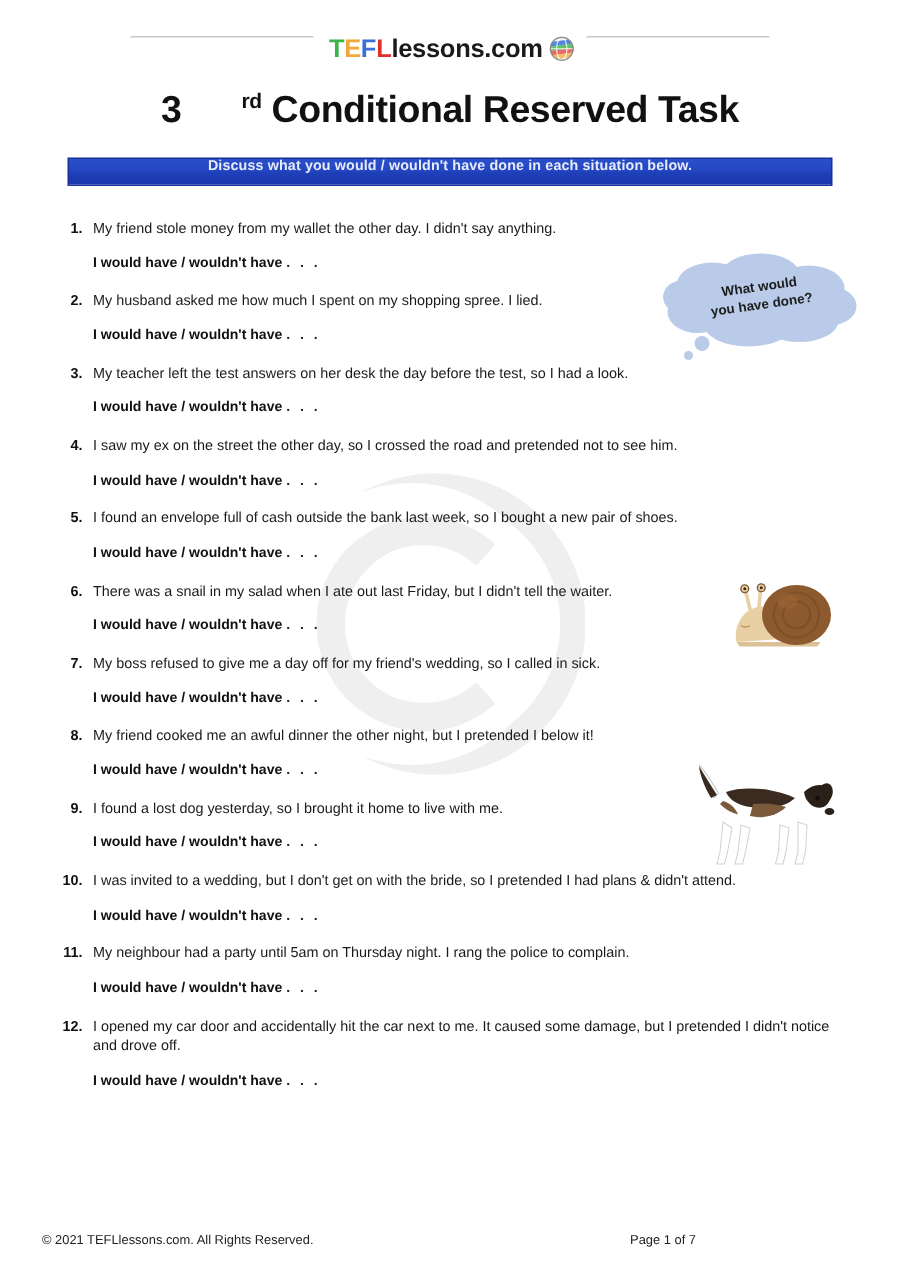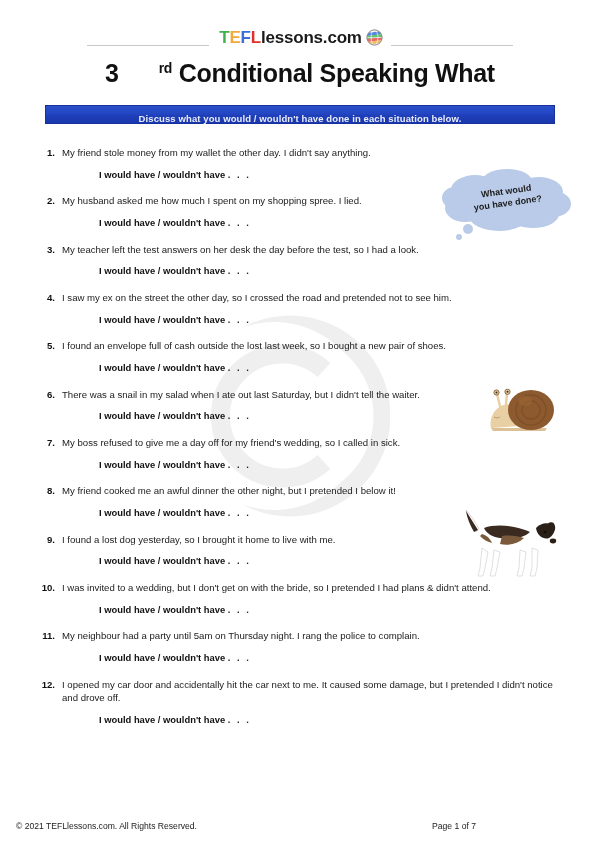--- a/index.html
+++ b/index.html
@@ -36,21 +36,21 @@
   .watermark svg { display: block; }
 
   
   .header {
     position: relative;
     z-index: 2;
     padding-top: 24px;
   }
   .logo-row {
     display: flex;
-    align-items: flex-end;
+    align-items: flex-start;
     justify-content: center;
     gap: 0;
     height: 22px;
   }
   .rule {
     height: 1px;
     background: #c8c8c8;
     flex: 0 0 auto;
   }
   .rule-left { width: 122px; margin-right: 10px; }
@@ -96,21 +96,21 @@
   .instruction-bar {
     position: absolute;
     left: 45px;
     top: 105px;
     width: 510px;
     height: 19px;
     background: linear-gradient(to bottom, #2b4fc9 0%, #2346c4 45%, #1f3fb8 55%, #1a38ad 100%);
     border: 1px solid #17309c;
     box-sizing: border-box;
     display: flex;
-    align-items: flex-end;
+    align-items: flex-start;
     justify-content: center;
     z-index: 2;
   }
   .instruction-bar span {
     color: #e8ecfa;
     font-size: 9.5px;
     font-weight: bold;
     letter-spacing: 0.1px;
     line-height: 1;
   }
@@ -145,21 +145,20 @@
     font-size: 9.6px;
     line-height: 1.42;
     color: #1a1a1a;
   }
   .q-prompt {
     font-size: 9.4px;
     font-weight: bold;
     line-height: 1.42;
     margin-top: 8px;
     color: #111;
-    margin-left: 37px;
   }
   .q-prompt .dots {
     font-weight: bold;
     letter-spacing: 2px;
     color: #222;
   }
 
   
   .thought-bubble {
     position: absolute;
@@ -208,21 +207,21 @@
     z-index: 3;
   }
   .snail svg, .dog svg { display: block; }
 
   
   .footer {
     position: absolute;
     left: 0;
     bottom: 18px;
     width: 492px;
-    padding: 0 16px;
+    padding: 0 28px;
     box-sizing: border-box;
     display: flex;
     justify-content: space-between;
     align-items: baseline;
     font-size: 8.6px;
     color: #222222;
     z-index: 2;
   }
 </style>
 </head>
@@ -257,21 +256,21 @@
             <path d="M1 13 L16 11 L16 14 L1 16 Z" fill="#f2a93b" opacity="0.75"></path>
             <ellipse cx="8.5" cy="8.5" rx="3.4" ry="7.6" fill="none" stroke="#ffffff" stroke-width="0.8" opacity="0.8"></ellipse>
             <path d="M1 8.5 H16" stroke="#ffffff" stroke-width="0.7" opacity="0.85"></path>
           </g>
           <circle cx="8.5" cy="8.5" r="7.6" fill="none" stroke="#8f8f8f" stroke-width="0.8"></circle>
         </svg>
       </span>
       <div class="rule rule-right"></div>
     </div>
 
-    <h1 class="title"><span>3</span><sup>rd</sup> <span>Conditional Speaking What</span></h1>
+    <h1 class="title"><span>3</span><sup>rd</sup> <span>Conditional Reserved Task</span></h1>
   </div>
 
   <div class="instruction-bar">
     <span>Discuss what you would / wouldn't have done in each situation below.</span>
   </div>
 
   <div class="thought-bubble">
     <svg viewBox="0 0 140 72" width="140" height="72" aria-hidden="true">
       <g fill="#b9cbe8">
         <ellipse cx="38" cy="22" rx="24" ry="15"></ellipse>
@@ -323,29 +322,29 @@
       <div class="q-num">4.</div>
       <div class="q-body">
         <div class="q-text">I saw my ex on the street the other day, so I crossed the road and pretended not to see him.</div>
         <div class="q-prompt"><span>I would have / wouldn't have</span> <span class="dots">. . .</span></div>
       </div>
     </div>
 
     <div class="q">
       <div class="q-num">5.</div>
       <div class="q-body">
-        <div class="q-text">I found an envelope full of cash outside the lost last week, so I bought a new pair of shoes.</div>
+        <div class="q-text">I found an envelope full of cash outside the bank last week, so I bought a new pair of shoes.</div>
         <div class="q-prompt"><span>I would have / wouldn't have</span> <span class="dots">. . .</span></div>
       </div>
     </div>
 
     <div class="q">
       <div class="q-num">6.</div>
       <div class="q-body">
-        <div class="q-text">There was a snail in my salad when I ate out last Saturday, but I didn't tell the waiter.</div>
+        <div class="q-text">There was a snail in my salad when I ate out last Friday, but I didn't tell the waiter.</div>
         <div class="q-prompt"><span>I would have / wouldn't have</span> <span class="dots">. . .</span></div>
       </div>
     </div>
 
     <div class="q">
       <div class="q-num">7.</div>
       <div class="q-body">
         <div class="q-text">My boss refused to give me a day off for my friend's wedding, so I called in sick.</div>
         <div class="q-prompt"><span>I would have / wouldn't have</span> <span class="dots">. . .</span></div>
       </div>

